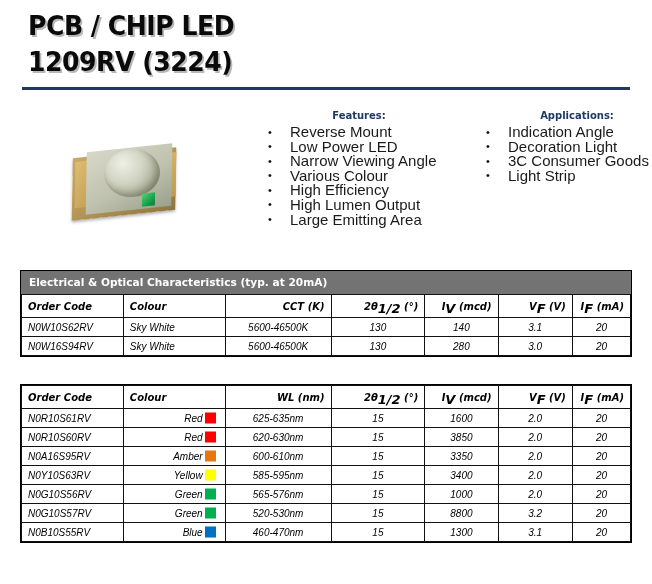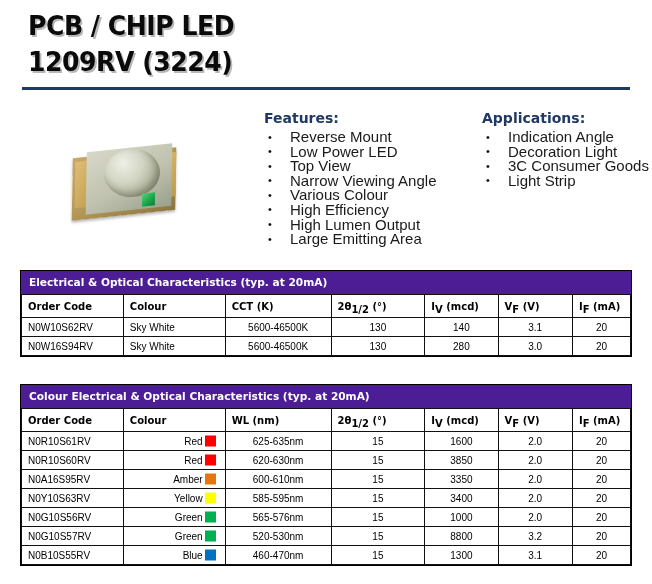--- a/index.html
+++ b/index.html
@@ -119,23 +119,24 @@
     transform: rotate(12deg);
   }
 
   
   .spec-col { position: absolute; }
   #features-col     { left: 264px; top: 110px; width: 190px; }
   #applications-col { left: 482px; top: 110px; width: 190px; }
   .spec-heading {
     font-family: "DejaVu Sans", sans-serif;
     font-weight: bold;
-    font-size: 14px;
+    font-size: 10px;
     color: #1f3864;
     margin-bottom: 4px;
+    text-align: center;
   }
   ul.spec-list {
     list-style: none;
     margin: 0;
     padding: 0;
   }
   ul.spec-list li {
     position: relative;
     padding-left: 26px;
     font-size: 15px;
@@ -157,68 +158,69 @@
     position: absolute;
     left: 20px;
     width: 612px;
     border: 1.5px solid #000;
     box-sizing: border-box;
   }
   #table-electrical { top: 270px; }
   #table-colour     { top: 384px; }
 
   .table-caption {
-    background: #4c1d95;
+    background: #737373;
     color: #ffffff;
     font-family: "DejaVu Sans", sans-serif;
     font-weight: bold;
     font-size: 10.6px;
     padding: 5px 8px 6px 8px;
     line-height: 12px;
   }
   table.spec {
     width: 100%;
     border-collapse: collapse;
     table-layout: fixed;
     font-size: 10px;
+    font-style: italic;
   }
   table.spec th,
   table.spec td {
     border: 1px solid #111;
     height: 19px;
     padding: 0 6px;
     box-sizing: border-box;
     overflow: hidden;
     white-space: nowrap;
   }
   table.spec th {
     font-family: "DejaVu Sans", sans-serif;
     font-weight: bold;
     font-size: 10px;
-    text-align: left;
+    text-align: right;
     height: 23px;
   }
   table.spec th.th-left { text-align: left; }
   table.spec td { text-align: center; }
   table.spec td.td-left { text-align: left; }
   table.spec td.td-colour {
     text-align: right;
     position: relative;
     padding-right: 22px;
   }
   .swatch {
     position: absolute;
     right: 9px;
     top: 50%;
     transform: translateY(-50%);
     width: 11px;
     height: 11px;
     display: inline-block;
   }
-  sub { font-size: 10px; line-height: 0; }
+  sub { font-size: 13px; line-height: 0; }
 
   
   col.c-order { width: 100px; }
   col.c-col   { width: 100px; }
   col.c-wl    { width: 104px; }
   col.c-ang   { width: 92px; }
   col.c-iv    { width: 72px; }
   col.c-vf    { width: 73px; }
   col.c-if    { width: 57px; }
   col.c-imax  { width: 0; }
@@ -242,21 +244,20 @@
     <div class="dome"></div>
     <div class="emitter"></div>
   </div>
 </div>
 
 <div class="spec-col" id="features-col">
   <div class="spec-heading">Features:</div>
   <ul class="spec-list">
     <li>Reverse Mount</li>
     <li>Low Power LED</li>
-    <li>Top View</li>
     <li>Narrow Viewing Angle</li>
     <li>Various Colour</li>
     <li>High Efficiency</li>
     <li>High Lumen Output</li>
     <li>Large Emitting Area</li>
   </ul>
 </div>
 
 <div class="spec-col" id="applications-col">
   <div class="spec-heading">Applications:</div>
@@ -312,21 +313,20 @@
         <td>280</td>
         <td>3.0</td>
         <td>20</td>
         <td>30</td>
       </tr>
     </tbody>
   </table>
 </div>
 
 <div class="spec-table-wrap" id="table-colour">
-  <div class="table-caption">Colour Electrical &amp; Optical Characteristics (typ. at 20mA)</div>
   <table class="spec">
     <colgroup>
       <col class="c-order">
         <col class="c-col">
         <col class="c-wl">
         <col class="c-ang">
       <col class="c-iv">
         <col class="c-vf">
         <col class="c-if">
         <col class="c-imax">

